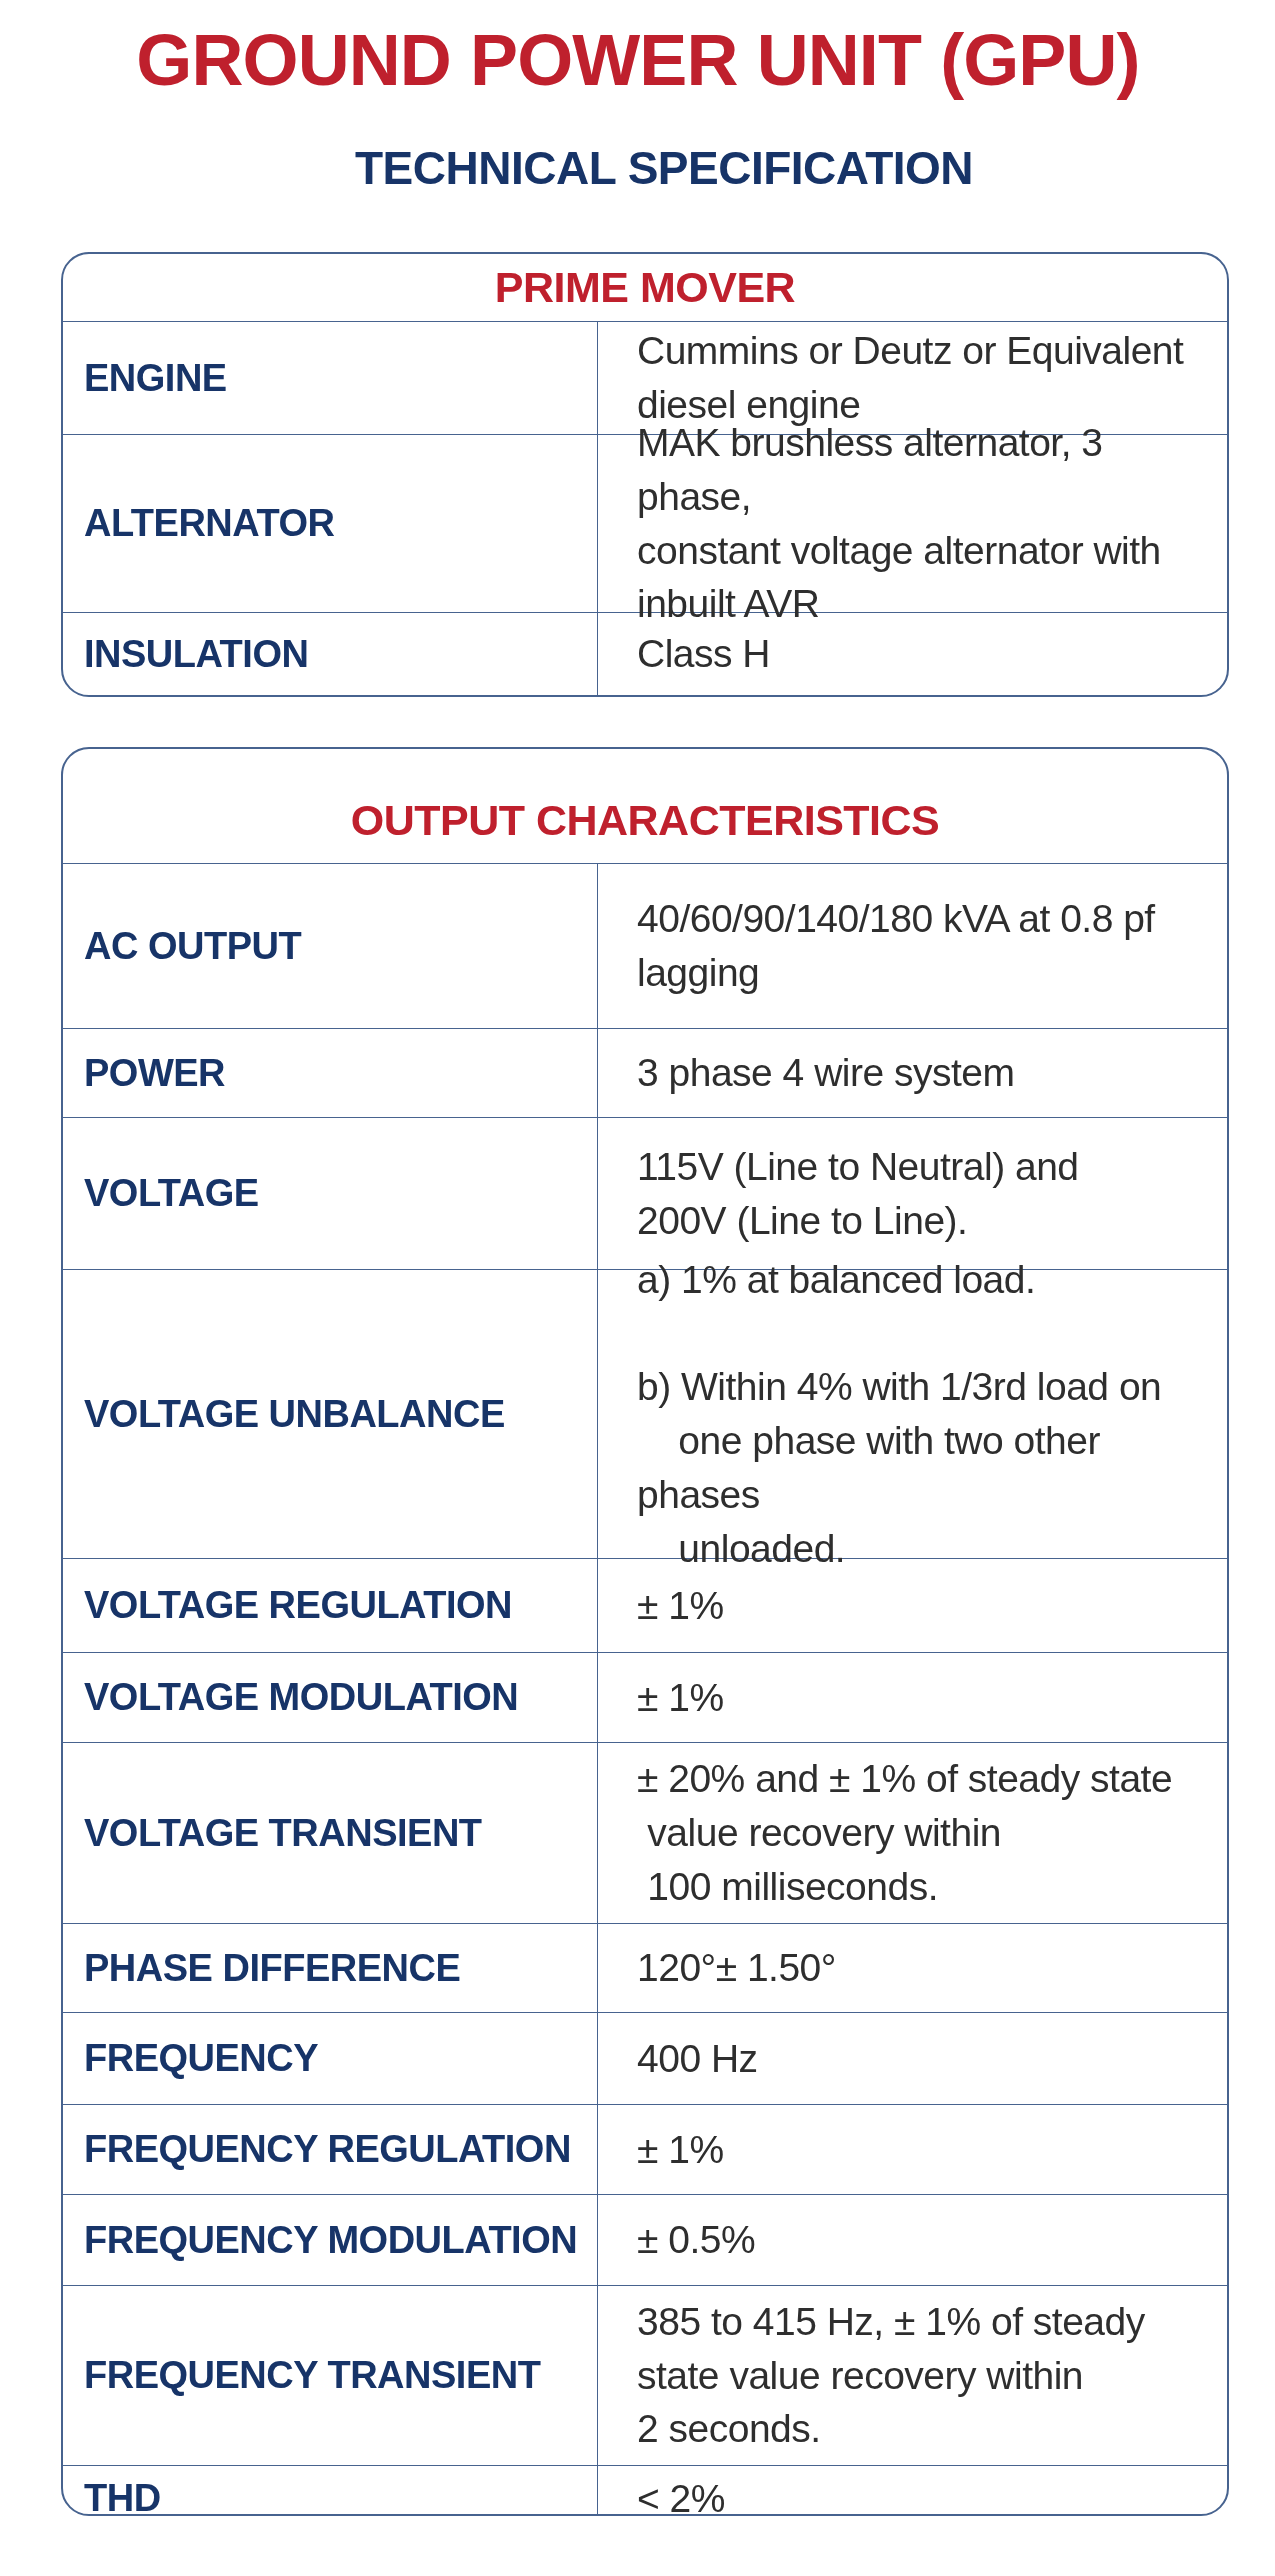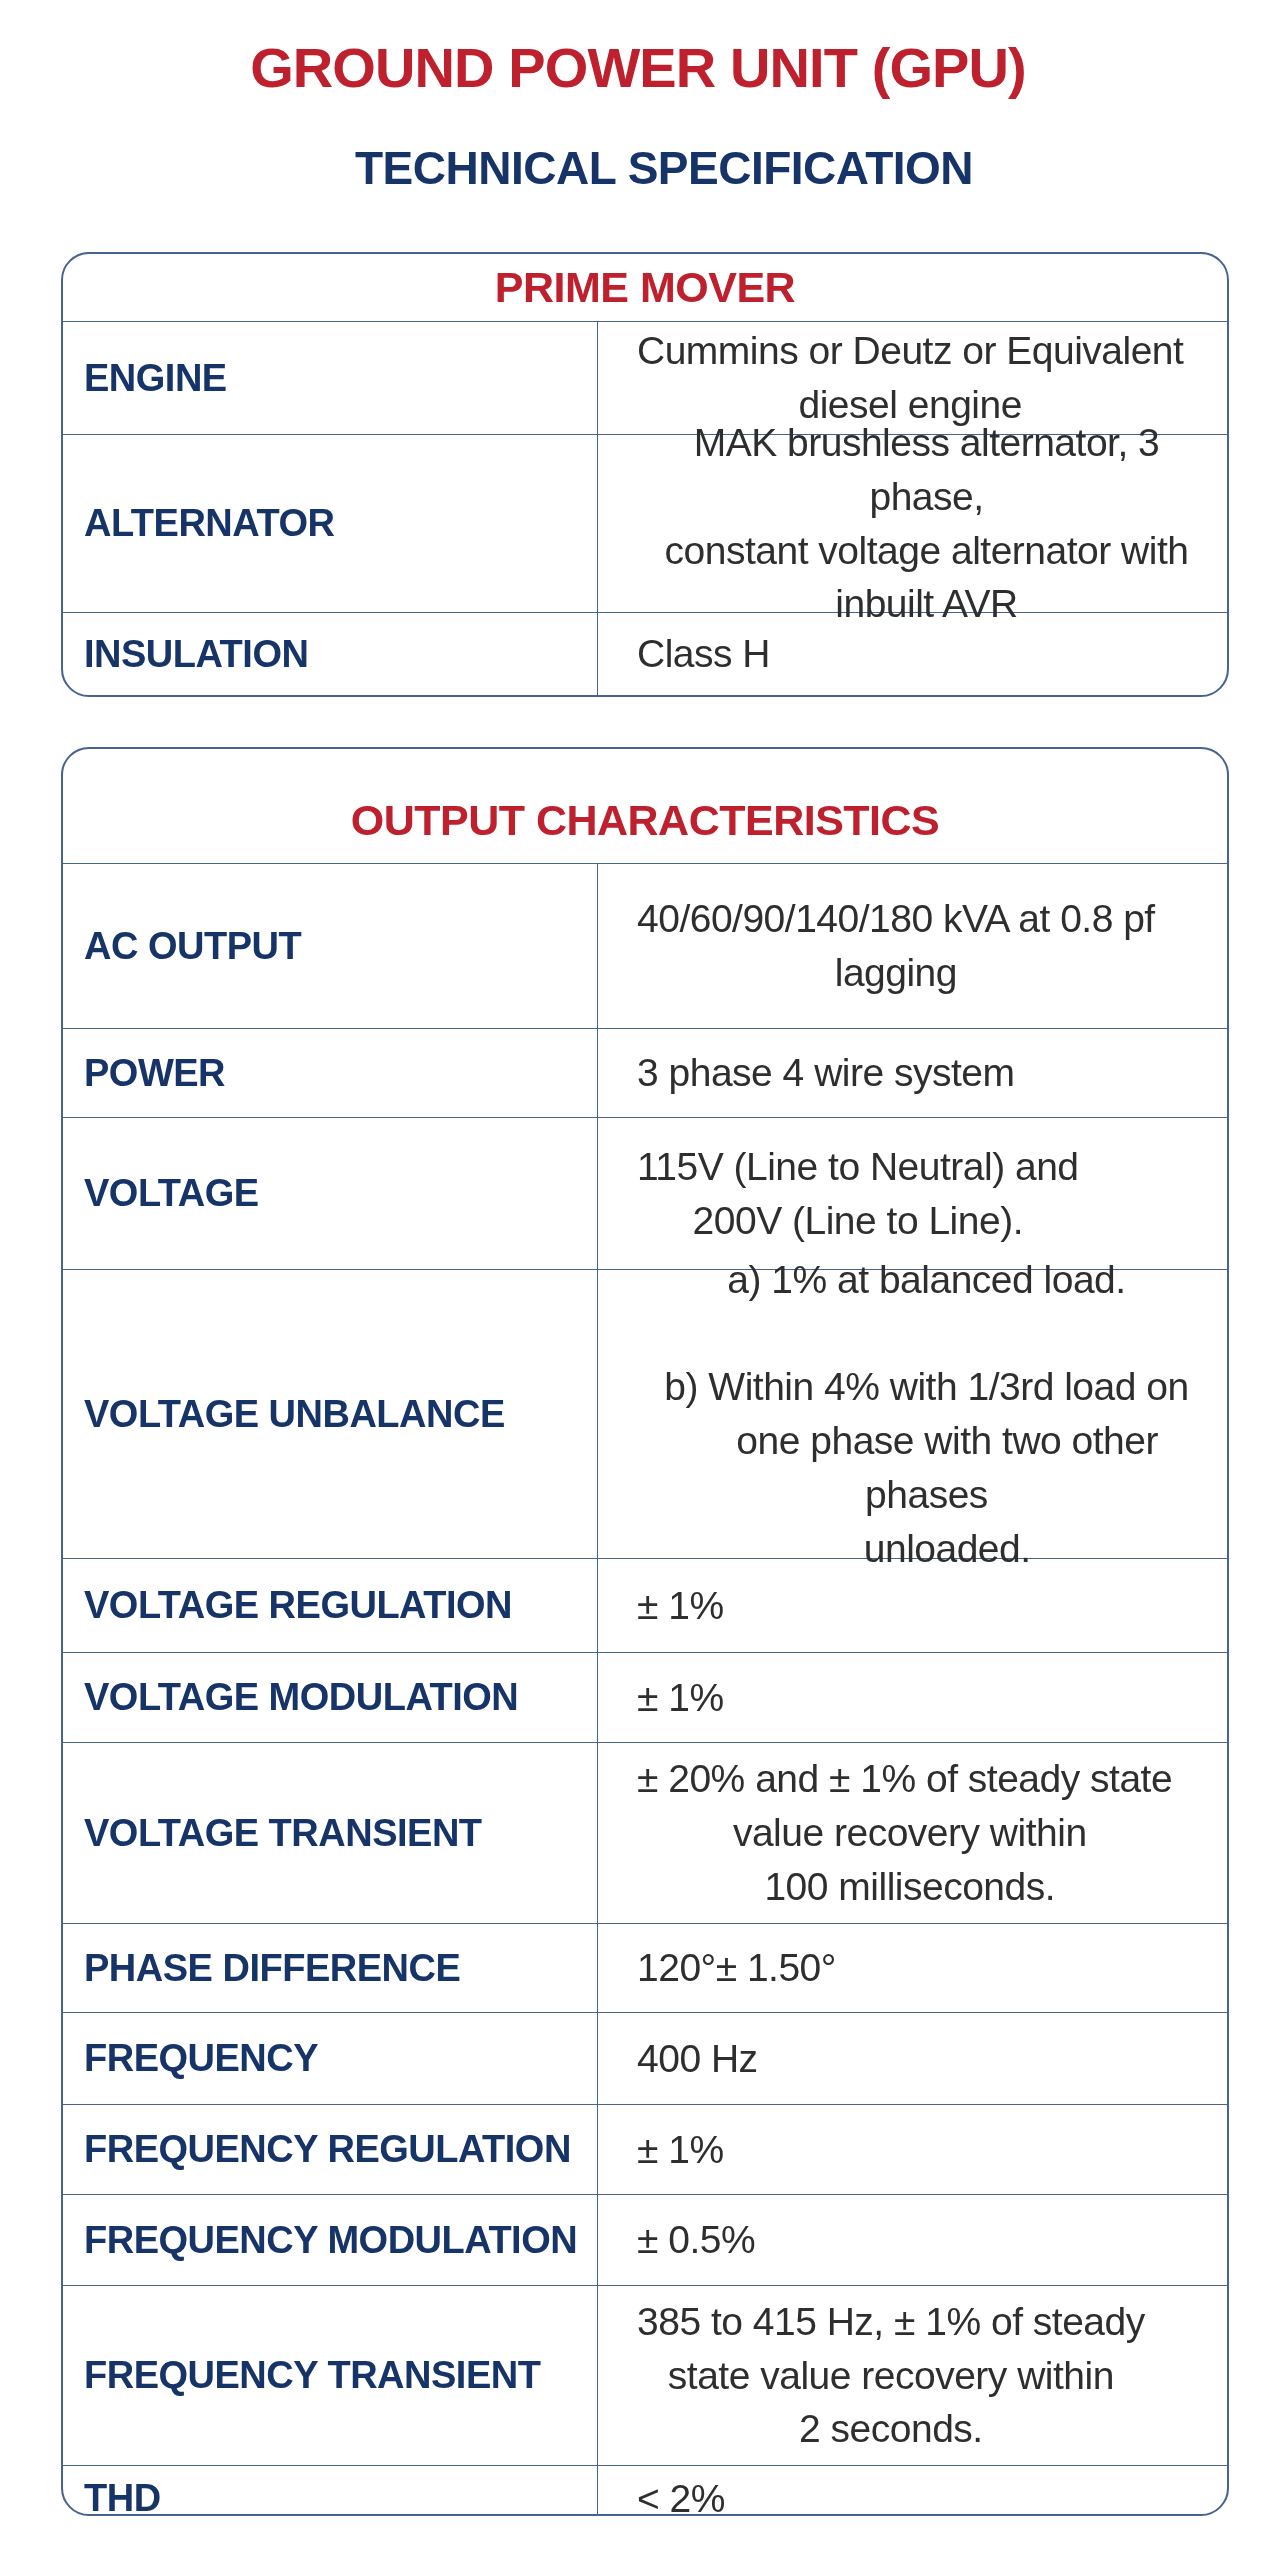--- a/index.html
+++ b/index.html
@@ -14,26 +14,25 @@
     height: 2576px;
     background: #ffffff;
     overflow: hidden;
   }
   .page-title {
     position: absolute;
     top: 18.5px;
     left: 0;
     width: 100%;
     text-align: center;
-    font-size: 56px;
+    font-size: 72px;
     font-weight: bold;
     letter-spacing: -0.9px;
     color: #bf202d;
     white-space: nowrap;
-    margin-top: 16px;
   }
   .page-subtitle {
     position: absolute;
     top: 141px;
     left: 0;
     width: 100%;
     text-align: center;
     font-size: 46px;
     font-weight: bold;
     letter-spacing: -0.5px;
@@ -45,21 +44,20 @@
     position: absolute;
     left: 61px;
     width: 1168px;
     box-sizing: border-box;
     border: 2.8px solid #47638f;
     border-radius: 28px;
     background: #ffffff;
     display: flex;
     flex-direction: column;
     overflow: hidden;
-    text-align: center;
   }
   #table-prime-mover { top: 252px; height: 445px; }
   #table-output-characteristics { top: 747px; height: 1769px; }
 
   .table-header {
     box-sizing: border-box;
     border-bottom: 1.9px solid #47638f;
     display: flex;
     align-items: center;
     justify-content: center;

